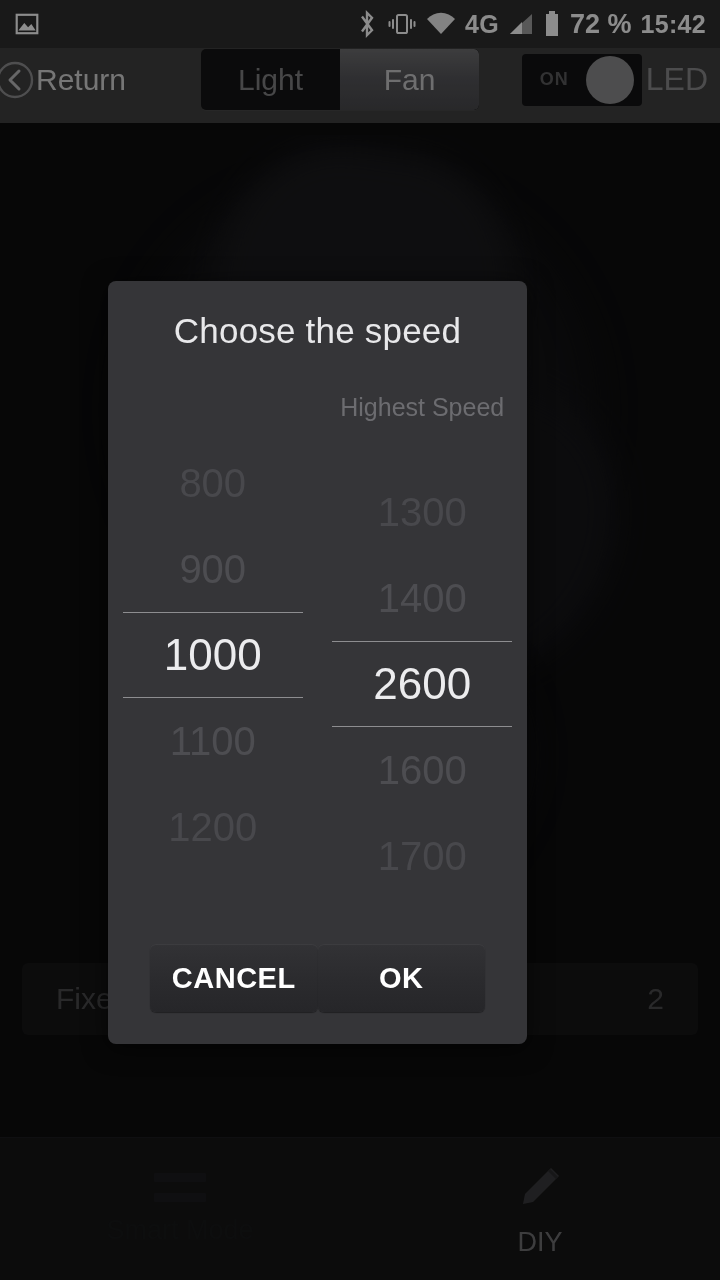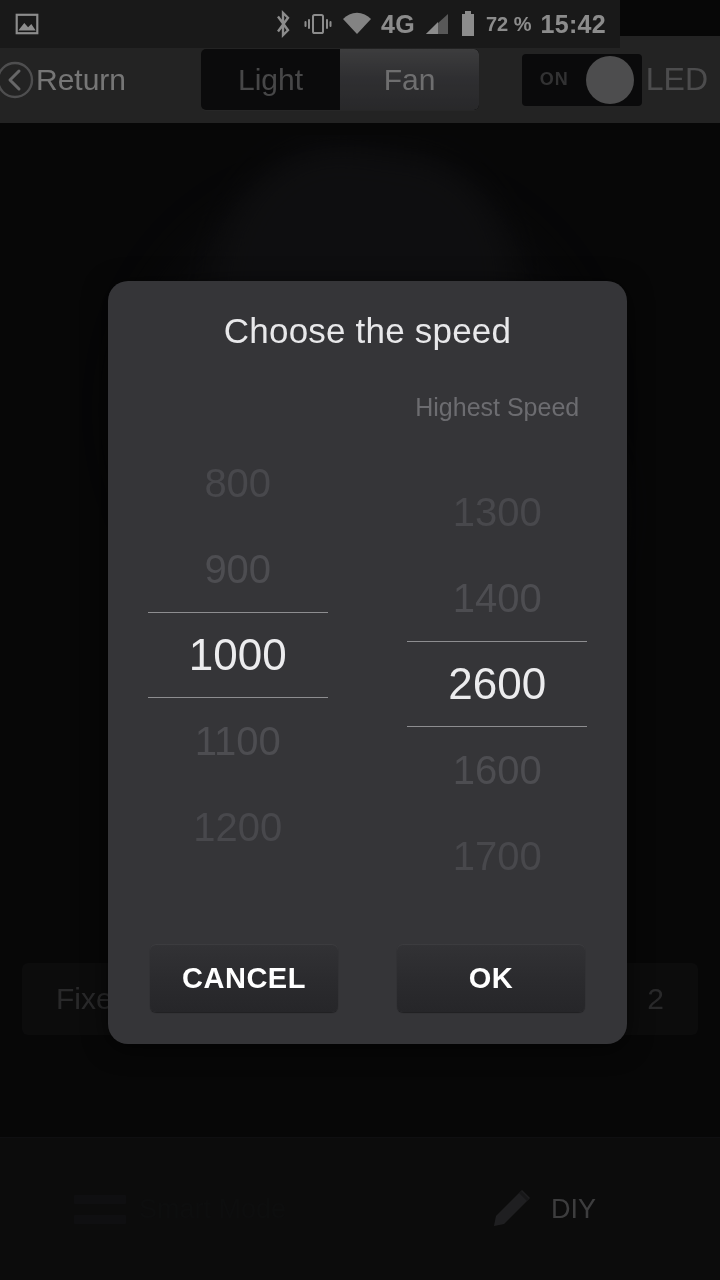--- a/index.html
+++ b/index.html
@@ -6,29 +6,29 @@
   html, body {
     width:720px; height:1280px;
     background:#0a0a0a;
     font-family:"Liberation Sans", sans-serif;
     overflow:hidden;
   }
   #screen { position:relative; width:720px; height:1280px; background:#0d0d0e; overflow:hidden; }
 
   
   .statusbar{
-    position:absolute; top:0; left:0; width:620px; height:48px;
+    position:absolute; top:0; left:0; width:720px; height:48px;
     background:#2e2e2e; display:flex; align-items:center; padding:0 14px;
     z-index:40;
   }
   .sb-left{ display:flex; align-items:center; gap:10px; }
   .sb-right{ margin-left:auto; display:flex; align-items:center; gap:9px; }
   .sb-icon{ display:flex; align-items:center; justify-content:center; }
   .sb-text{ color:#ffffff; font-size:25px; font-weight:bold; letter-spacing:.3px; }
-  .sb-pct{ color:#ffffff; font-size:20px; font-weight:bold; }
+  .sb-pct{ color:#ffffff; font-size:27px; font-weight:bold; }
 
   
   .header{
     position:absolute; top:36px; left:0; width:720px; height:87px;
     background:#404040; display:flex; align-items:center; z-index:30;
   }
   .return-wrap{ display:flex; align-items:center; margin-left:-6px; }
   .return-label{ color:#d8d8d8; font-size:30px; }
   .seg{
     position:absolute; left:201px; top:13px; width:278px; height:61px;
@@ -74,32 +74,32 @@
     justify-content:space-between; padding:0 34px;
   }
   .bg-card span{ color:#4b4b4d; font-size:30px; }
 
   
   .bottomnav{
     position:absolute; left:0; bottom:0; width:720px; height:143px;
     background:#161617; border-top:1px solid #1d1d1f;
     display:flex; z-index:20;
   }
-  .nav-item{ flex:1; display:flex; align-items:center; justify-content:center; gap:13px; }
+  .nav-item{ flex:1; display:flex; flex-direction:column; align-items:center; justify-content:center; gap:13px; }
   .nav-label{ font-size:27px; }
   .nav-label.dim{ color:#191a1b; }
   .nav-label.bright{ color:#6f6f71; }
   .hamburger{ display:flex; flex-direction:column; gap:11px; }
   .hamburger i{ display:block; width:52px; height:9px; background:#1c1d1f; border-radius:1px; }
 
   
   .scrim{ position:absolute; inset:0; background:rgba(0,0,0,.45); z-index:50; }
   .dialog{
-    position:absolute; left:108px; top:281px; width:519px; height:763px;
-    background:#353538; border-radius:20px; z-index:60;
+    position:absolute; left:108px; top:281px; width:419px; height:763px;
+    background:#353538; border-radius:8px; z-index:60;
     box-shadow:0 4px 24px rgba(0,0,0,.6);
   }
   .dlg-title{
     text-align:center; color:#e8e8ea; font-size:35px; margin-top:30px; letter-spacing:.2px;
   }
   .columns{ display:flex; margin-top:42px; }
   .col{ flex:1; display:flex; flex-direction:column; align-items:center; }
   .col-head{ color:#6c6c70; font-size:25px; }
   .picker{ position:relative; width:180px; margin-top:47px; }
   .picker-item{

